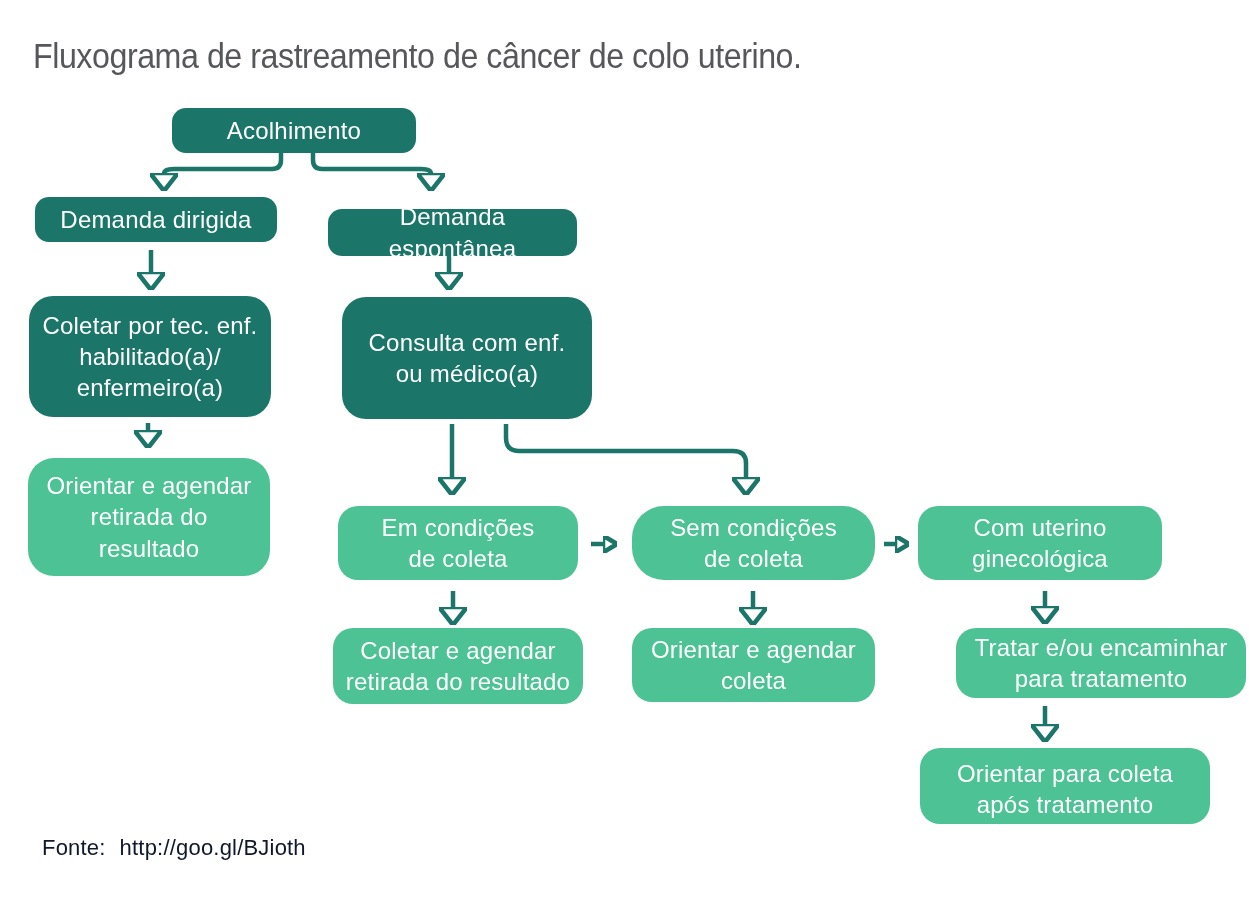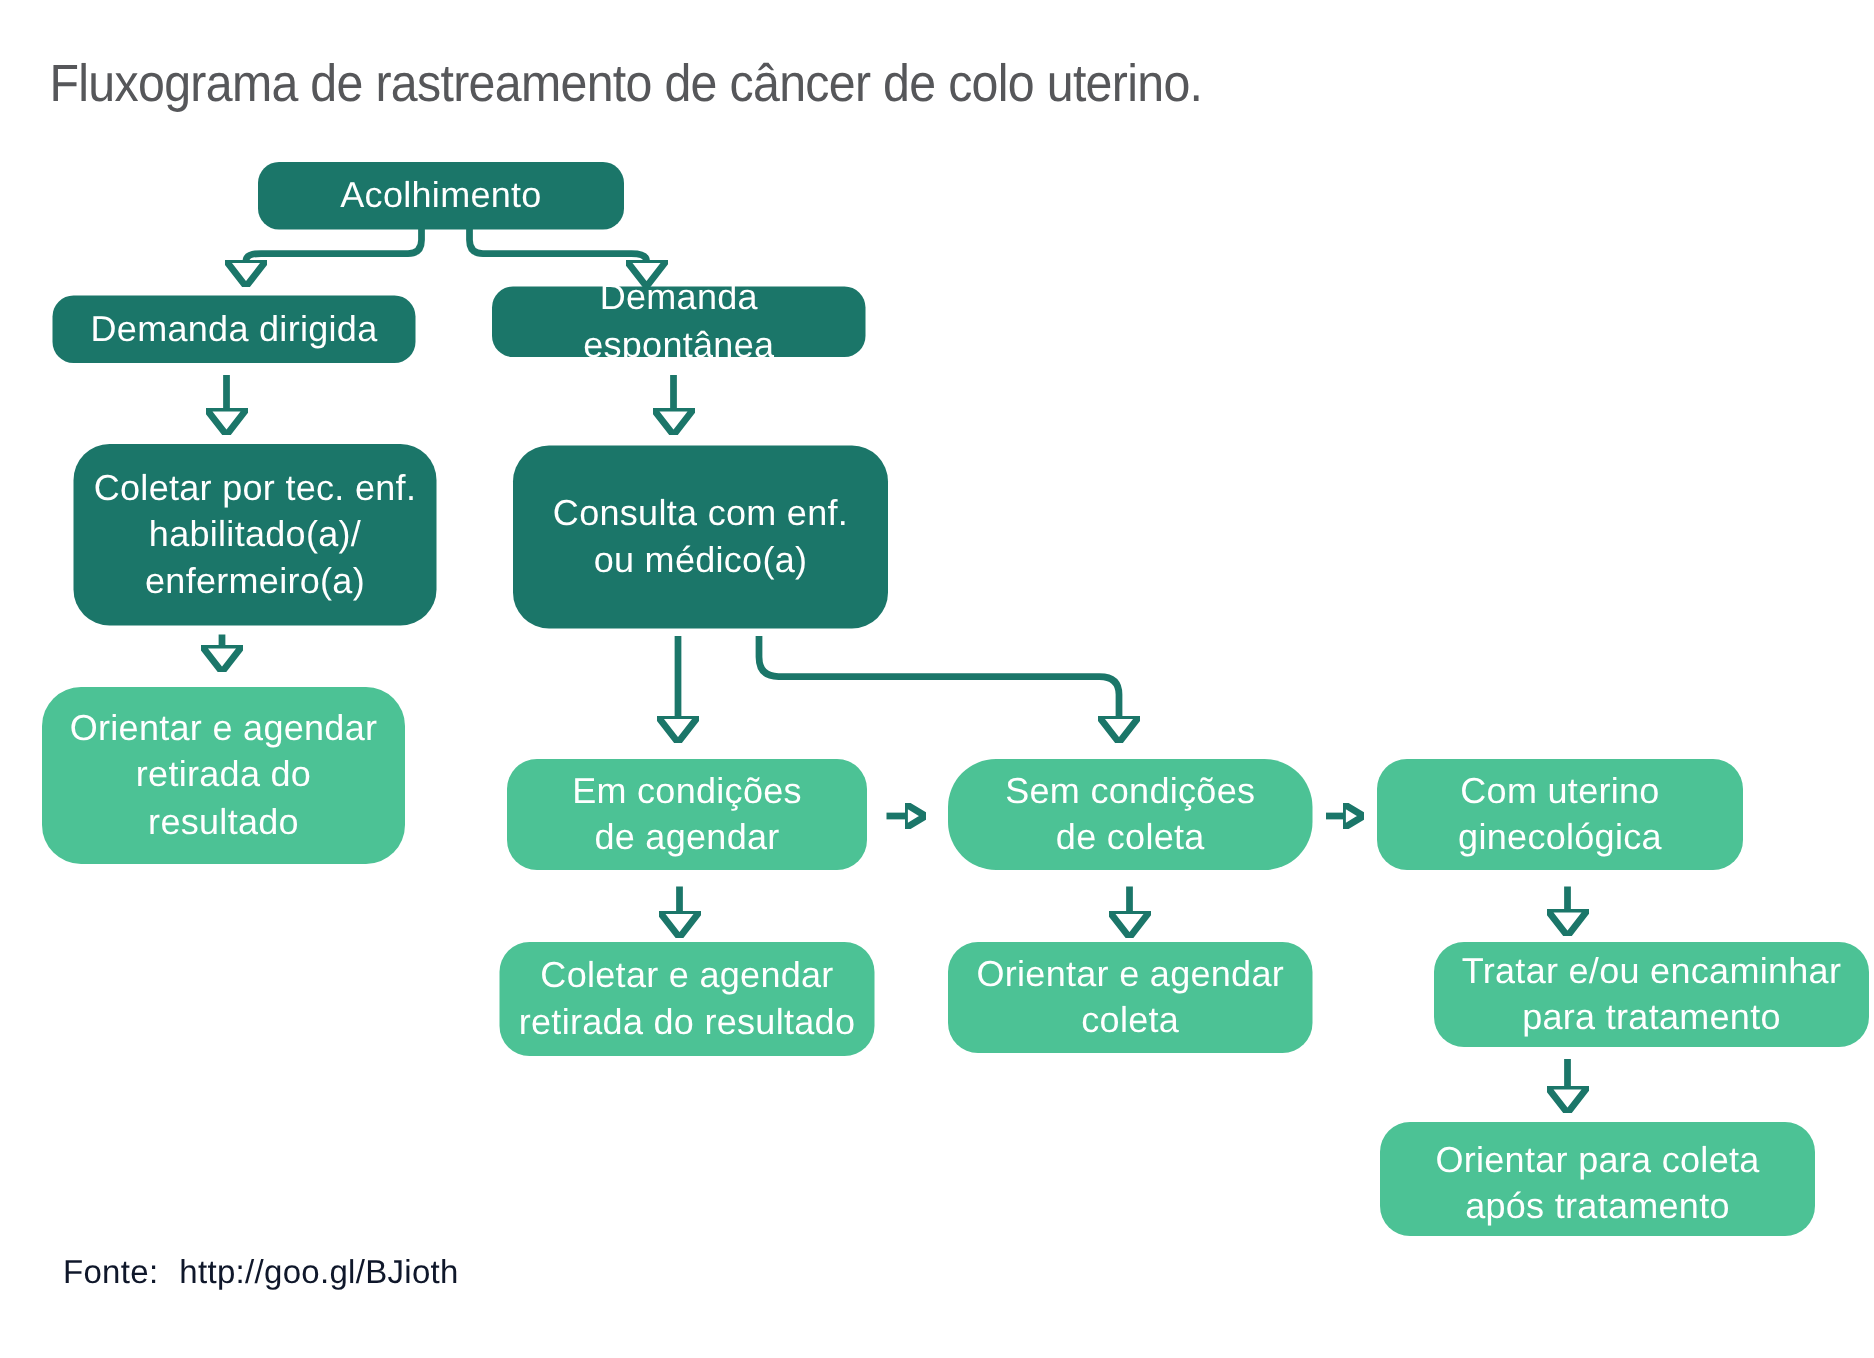--- a/index.html
+++ b/index.html
@@ -19,22 +19,22 @@
   .node {
     position:absolute; display:flex; align-items:center; justify-content:center;
     text-align:center; color:#ffffff; box-sizing:border-box; padding:4px 10px;
   }
   .node span { white-space:pre-line; font-size:24px; line-height:1.3; letter-spacing:0.2px; }
   .dark  { background:#1b7669; }
   .light { background:#4cc295; }
 
   #n-acolhimento        { left:172px; top:108px; width:244px; height:45px;  border-radius:14px; }
   #n-demanda-dirigida   { left:35px;  top:197px; width:242px; height:45px;  border-radius:14px; }
-  #n-demanda-espontanea { left:328px; top:191px; width:249px; height:47px;  border-radius:14px; }
-  #n-coletar-tec        { left:49px;  top:296px; width:242px; height:121px; border-radius:24px; }
+  #n-demanda-espontanea { left:328px; top:209px; width:249px; height:47px;  border-radius:14px; }
+  #n-coletar-tec        { left:29px;  top:296px; width:242px; height:121px; border-radius:24px; }
   #n-consulta           { left:342px; top:297px; width:250px; height:122px; border-radius:24px; }
   #n-orientar-retirada  { left:28px;  top:458px; width:242px; height:118px; border-radius:26px; }
   #n-em-condicoes       { left:338px; top:506px; width:240px; height:74px;  border-radius:20px; }
   #n-sem-condicoes      { left:632px; top:506px; width:243px; height:74px;  border-radius:32px; }
   #n-com-queixa         { left:918px; top:506px; width:244px; height:74px;  border-radius:20px; }
   #n-coletar-agendar    { left:333px; top:628px; width:250px; height:76px;  border-radius:20px; }
   #n-orientar-coleta    { left:632px; top:628px; width:243px; height:74px;  border-radius:20px; }
   #n-tratar             { left:920px; top:628px; width:290px; height:70px;  border-radius:20px;margin-left:36px; }
   #n-orientar-apos      { left:920px; top:748px; width:290px; height:76px;  border-radius:20px;align-items:flex-end; }
 
@@ -93,21 +93,21 @@
     <span>Consulta com enf.
 ou médico(a)</span>
   </div>
   <div class="node light" id="n-orientar-retirada">
     <span>Orientar e agendar
 retirada do
 resultado</span>
   </div>
   <div class="node light" id="n-em-condicoes">
     <span>Em condições
-de agendar</span>
+de coleta</span>
   </div>
   <div class="node light" id="n-sem-condicoes">
     <span>Sem condições
 de coleta</span>
   </div>
   <div class="node light" id="n-com-queixa">
     <span>Com uterino
 ginecológica</span>
   </div>
   <div class="node light" id="n-coletar-agendar">

